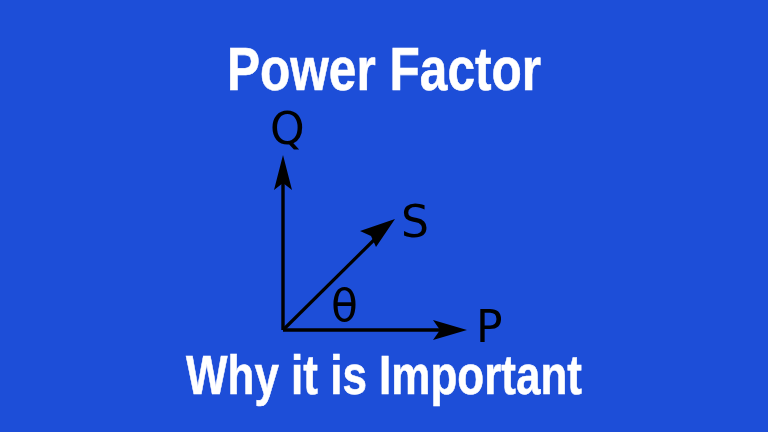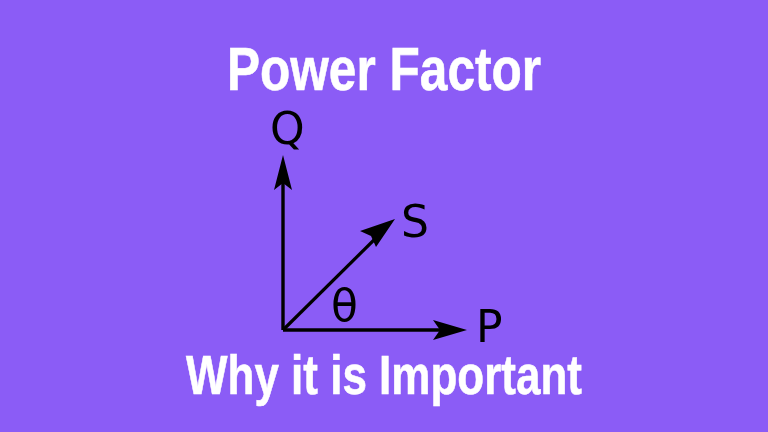--- a/index.html
+++ b/index.html
@@ -5,21 +5,21 @@
   html, body {
     margin: 0;
     padding: 0;
     background: #000;
   }
   #canvas {
     position: relative;
     width: 768px;
     height: 432px;
     overflow: hidden;
-    background: #8b5cf6;
+    background: #1d4ed8;
     font-family: "Liberation Sans", sans-serif;
   }
 
   
   .banner-text {
     position: absolute;
     left: 0;
     width: 768px;
     text-align: center;
     color: #FFFFFF;

